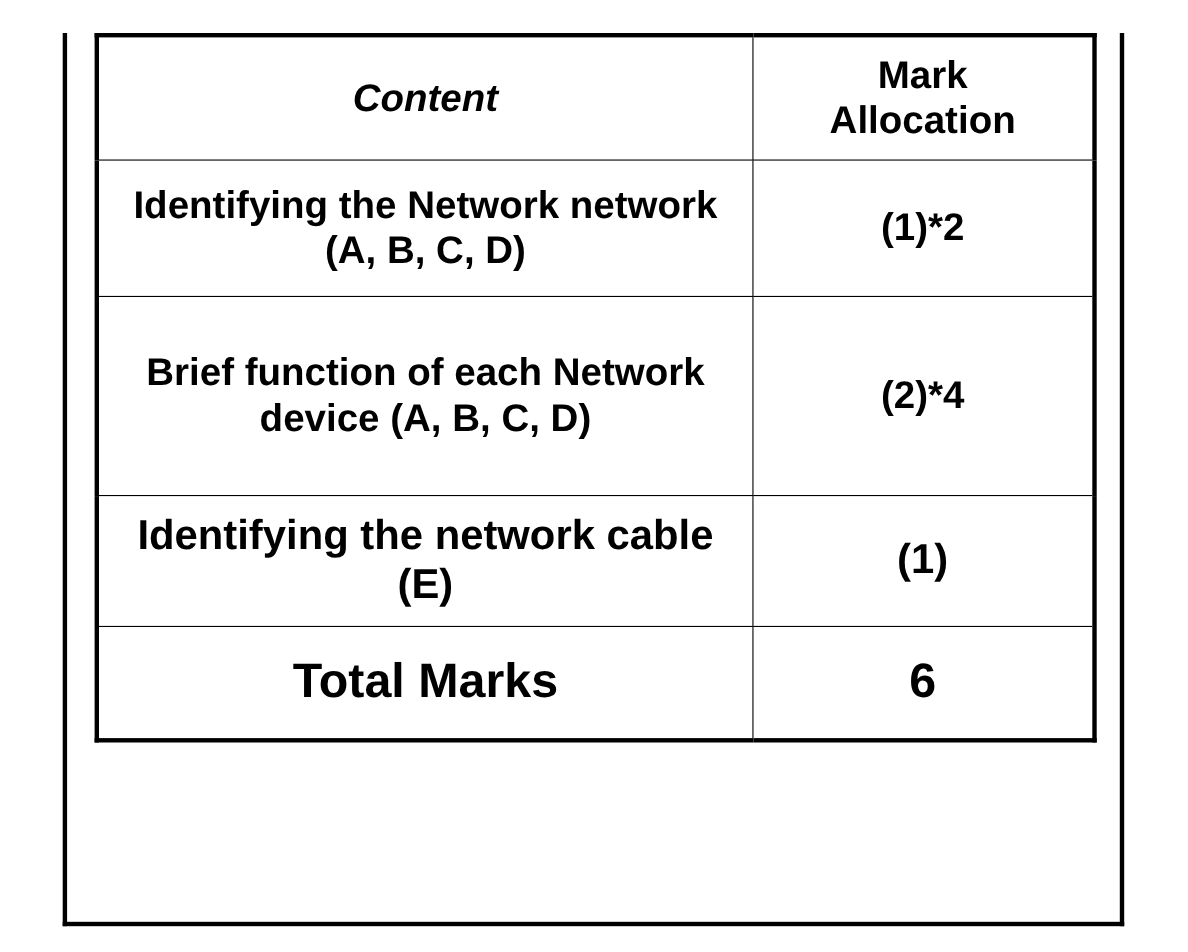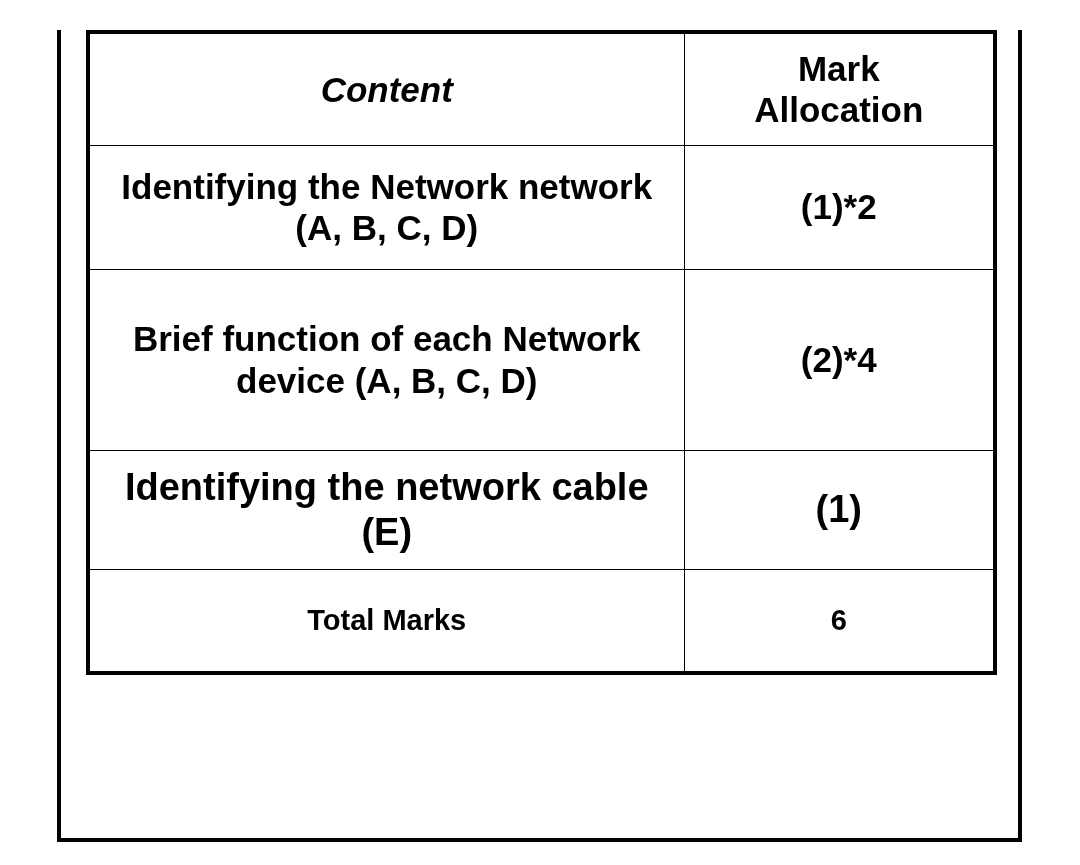--- a/index.html
+++ b/index.html
@@ -80,21 +80,21 @@
   .mark-table td:last-child,
   .mark-table th:last-child {
     border-right: 4px solid #000000;
   }
 
   .header-row th { font-size: 35px; height: 113px; }
   .row-1 td { font-size: 35px; height: 124px; }
   .row-2 td { font-size: 35px; height: 181px; }
   .row-3 td { font-size: 38px; height: 119px; }
   .row-4 td { font-size: 35px; height: 91px; }
-  .row-total td { font-size: 29px; height: 104px; }
+  .row-total td { font-size: 44px; height: 104px; }
 
   .cell-content { font-size: 35px; }
   .cell-marks   { font-size: 35px; }
 
   .header-row th.cell-content { font-size: 35px; font-style: italic; }
   .header-row th.cell-marks   { font-size: 35px; margin-left: 22px; }
 </style>
 </head>
 <body>
 

